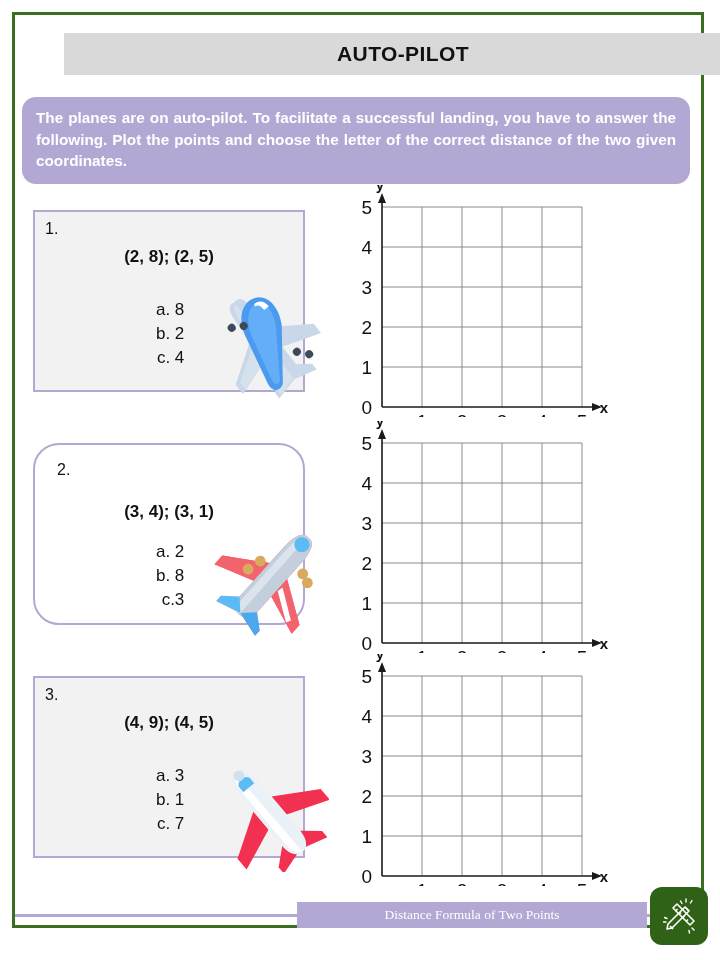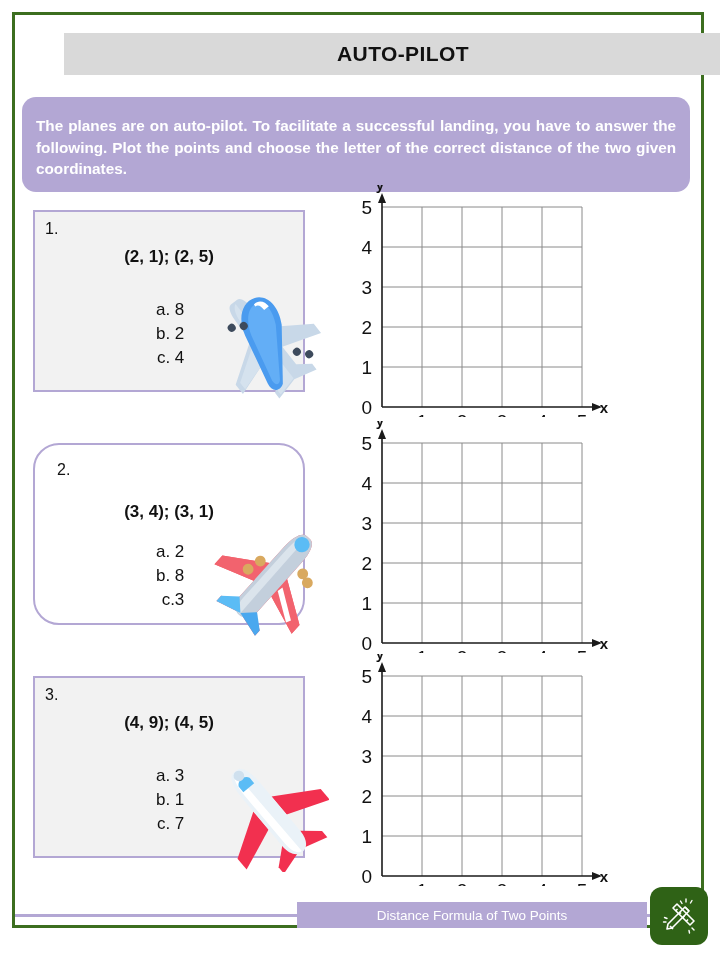--- a/index.html
+++ b/index.html
@@ -49,21 +49,21 @@
 
   
   #instructions {
     position: absolute;
     left: 22px;
     top: 97px;
     width: 668px;
     box-sizing: border-box;
     background: #b3a7d4;
     border-radius: 14px;
-    padding: 18px 14px 12px 14px;
+    padding: 10px 14px 12px 14px;
     color: #ffffff;
     font-size: 15.3px;
     font-weight: bold;
     line-height: 1.42;
     text-align: justify;
   }
 
   
   .qbox {
     position: absolute;
@@ -155,20 +155,21 @@
     width: 350px;
     height: 26px;
     background: #b3a7d4;
     display: flex;
     align-items: center;
     justify-content: center;
   }
   #footer-text {
     color: #ffffff;
     font-size: 13.5px;
+    font-family: Liberation Serif, serif;
   }
   #footer-logo {
     position: absolute;
     left: 650px;
     top: 887px;
     width: 58px;
     height: 58px;
     background: #2f6216;
     border-radius: 12px;
     display: flex;
@@ -182,21 +183,21 @@
 <div id="page-frame"></div>
 
 <div id="title-bar">
   <span id="title-text">AUTO-PILOT</span>
 </div>
 
 <div id="instructions">The planes are on auto-pilot. To facilitate a successful landing, you have to answer the following. Plot the points and choose the letter of the correct distance of the two given coordinates.</div>
 
 <div class="qbox square" id="qbox-1">
   <div class="q-number">1.</div>
-  <div class="q-coords">(2, 1); (2, 5)</div>
+  <div class="q-coords">(2, 8); (2, 5)</div>
   <div class="q-choices">
     <div>a. 8</div>
     <div>b. 2</div>
     <div>c. 4</div>
   </div>
   <svg class="plane" id="plane-1" viewBox="0 0 100 100">
     <g transform="rotate(-38 50 50)">
       <path d="M47 6 C43 6 41 12 41 22 L41 40 L8 62 L8 72 L41 61 L41 80 L30 88 L30 94 L50 89 L70 94 L70 88 L59 80 L59 61 L92 72 L92 62 L59 40 L59 22 C59 12 57 6 53 6 Z" fill="#c8d8e8"></path>
       <path d="M50 8 C46 10 44 16 44 24 L44 42 L12 63 L12 70 L44 60 L44 81 L33 88 L33 92 L50 88 Z" fill="#d5e2ee"></path>
       <path d="M40 34 C44 18 56 10 66 14 C76 18 78 32 70 46 L40 86 C34 90 28 86 30 78 Z" fill="#4a9bef"></path>

